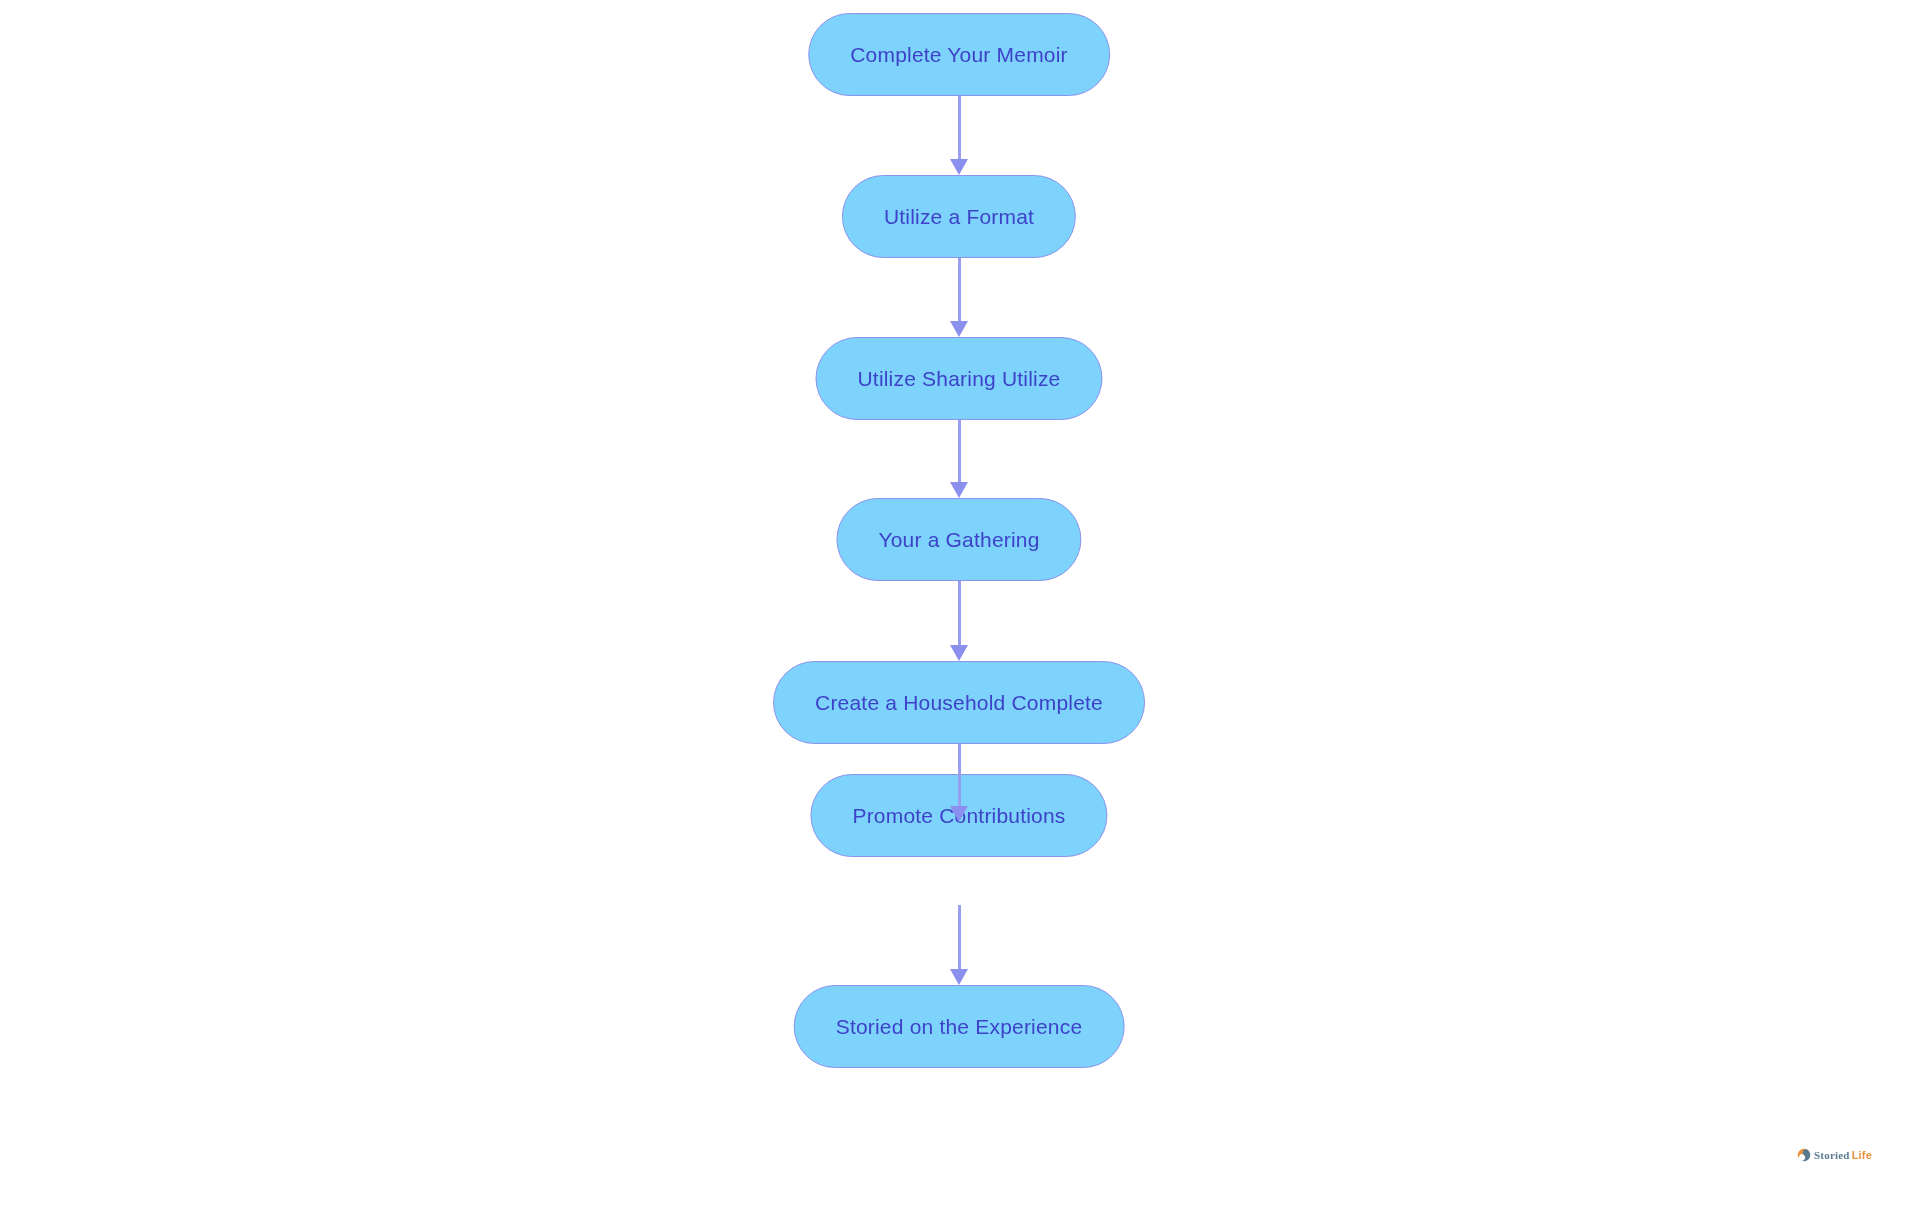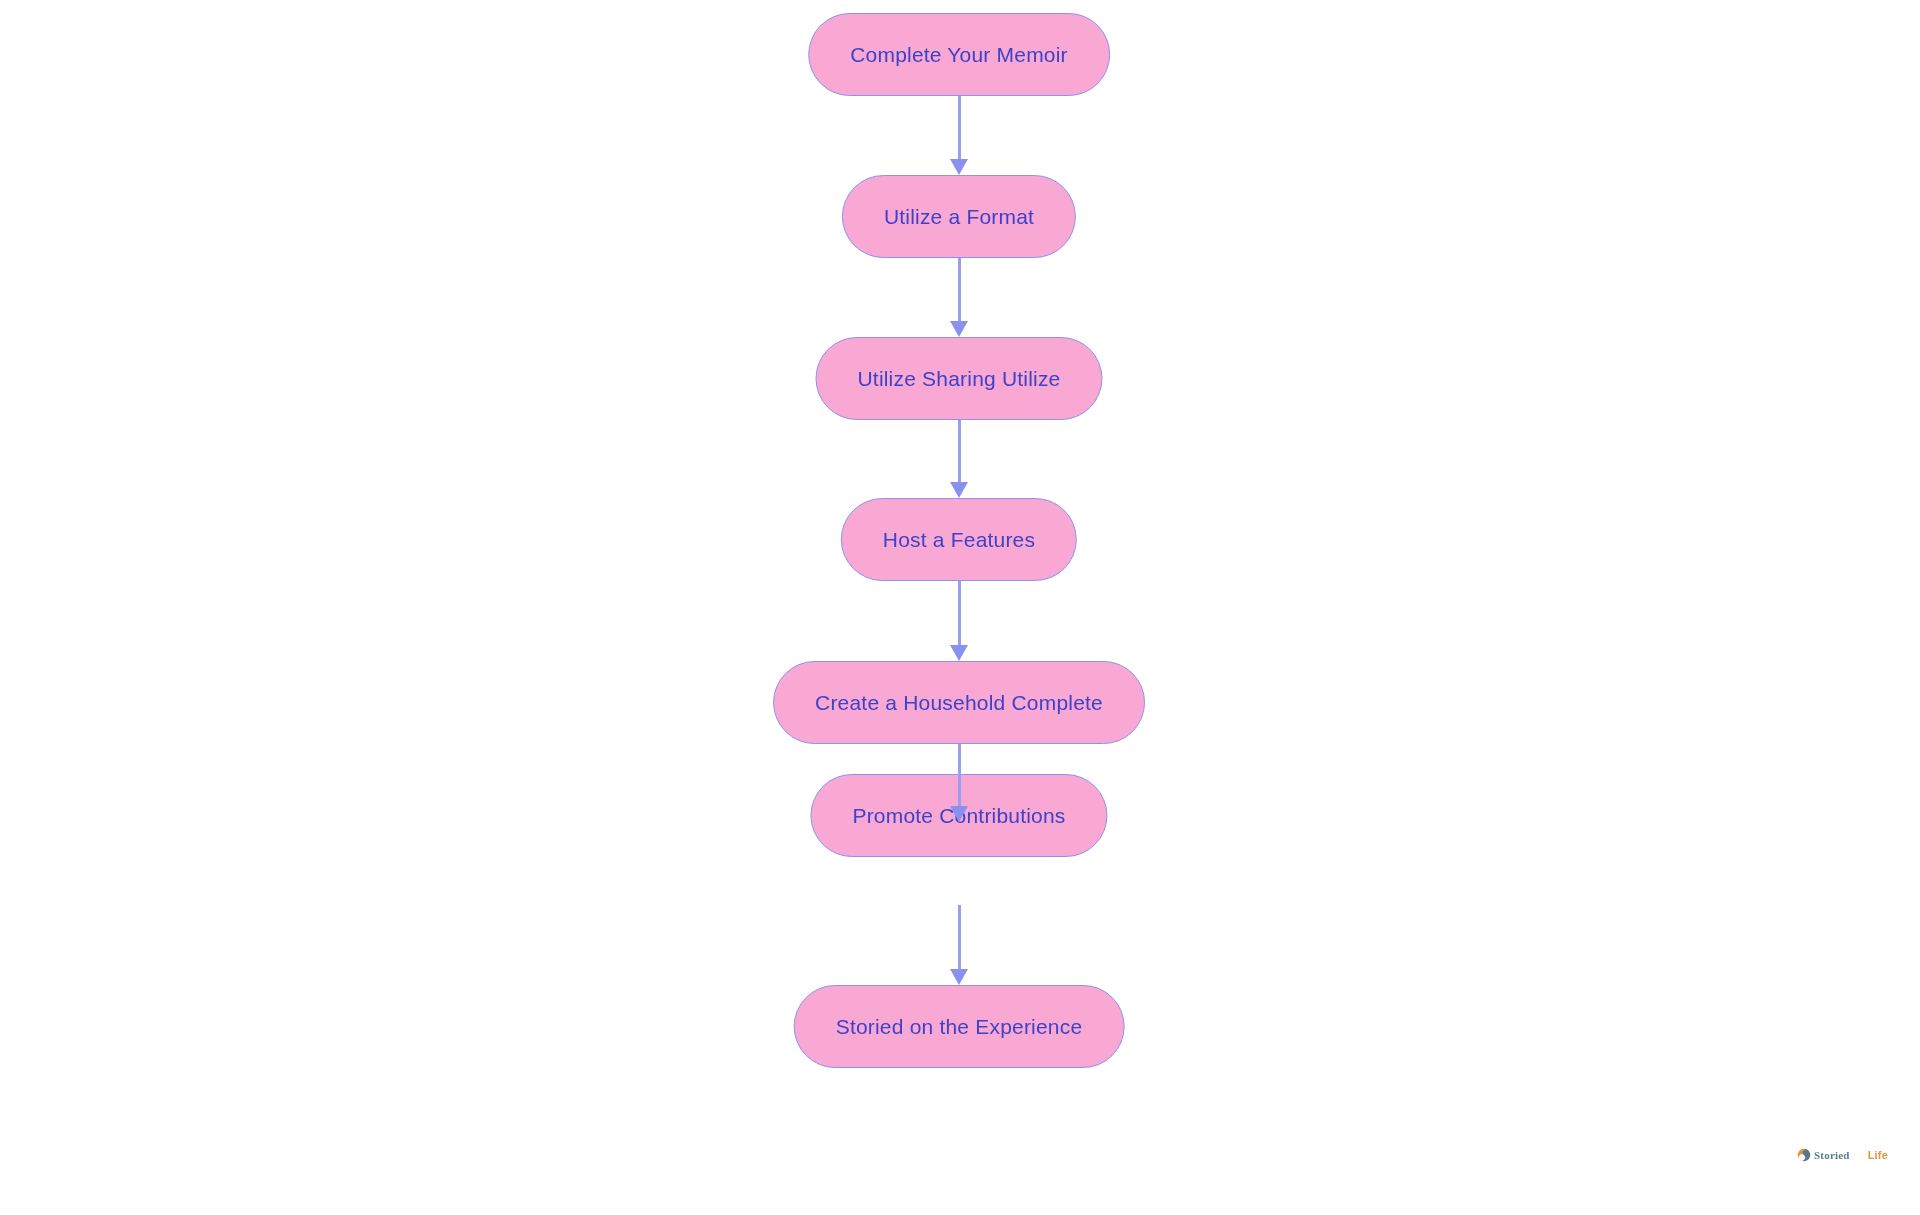--- a/index.html
+++ b/index.html
@@ -21,21 +21,21 @@
   .flow-node {
     position: absolute;
     left: 959px;
     transform: translateX(-50%);
     height: 83px;
     box-sizing: border-box;
     display: flex;
     align-items: center;
     justify-content: center;
     padding: 0 41px;
-    background: #f9a8d4;
+    background: #7dd3fc;
     border: 1.5px solid #8c92ee;
     border-radius: 42px;
     color: #3d42c8;
     font-size: 21px;
     letter-spacing: 0.2px;
     white-space: nowrap;
   }
   .flow-arrow {
     position: absolute;
     left: 959px;
@@ -68,31 +68,31 @@
   .brand-logo svg {
     display: block;
   }
   .brand-text {
     font-size: 11px;
     font-weight: bold;
     letter-spacing: 0.2px;
     white-space: nowrap;
   }
   .brand-text .primary { color: #5a7b92; font-family: Liberation Serif, serif; }
-  .brand-text .secondary { color: #e8913f; margin-left: 18px; }
+  .brand-text .secondary { color: #e8913f; margin-left: 2px; }
 </style>
 </head>
 <body>
 
 <div class="canvas">
 
   <div class="flow-node" style="top:13px">Complete Your Memoir</div>
   <div class="flow-node" style="top:175px">Utilize a Format</div>
   <div class="flow-node" style="top:337px">Utilize Sharing Utilize</div>
-  <div class="flow-node" style="top:498px">Host a Features</div>
+  <div class="flow-node" style="top:498px">Your a Gathering</div>
   <div class="flow-node" style="top:661px">Create a Household Complete</div>
   <div class="flow-node" style="top:774px">Promote Contributions</div>
   <div class="flow-node" style="top:985px">Storied on the Experience</div>
 
   <div class="flow-arrow" style="top:96px;height:79px">
     <div class="line"></div>
     <div class="head"></div>
   </div>
   <div class="flow-arrow" style="top:258px;height:79px">
     <div class="line"></div>

